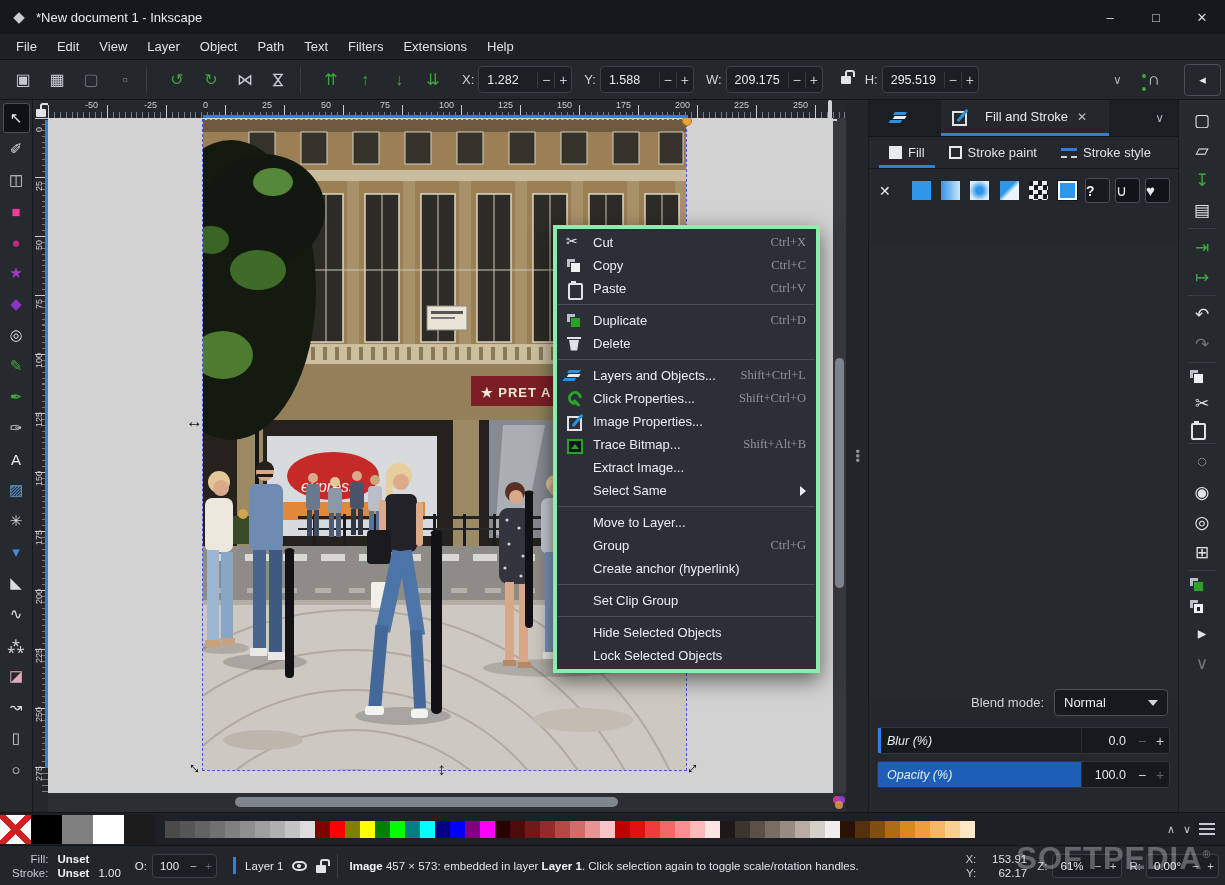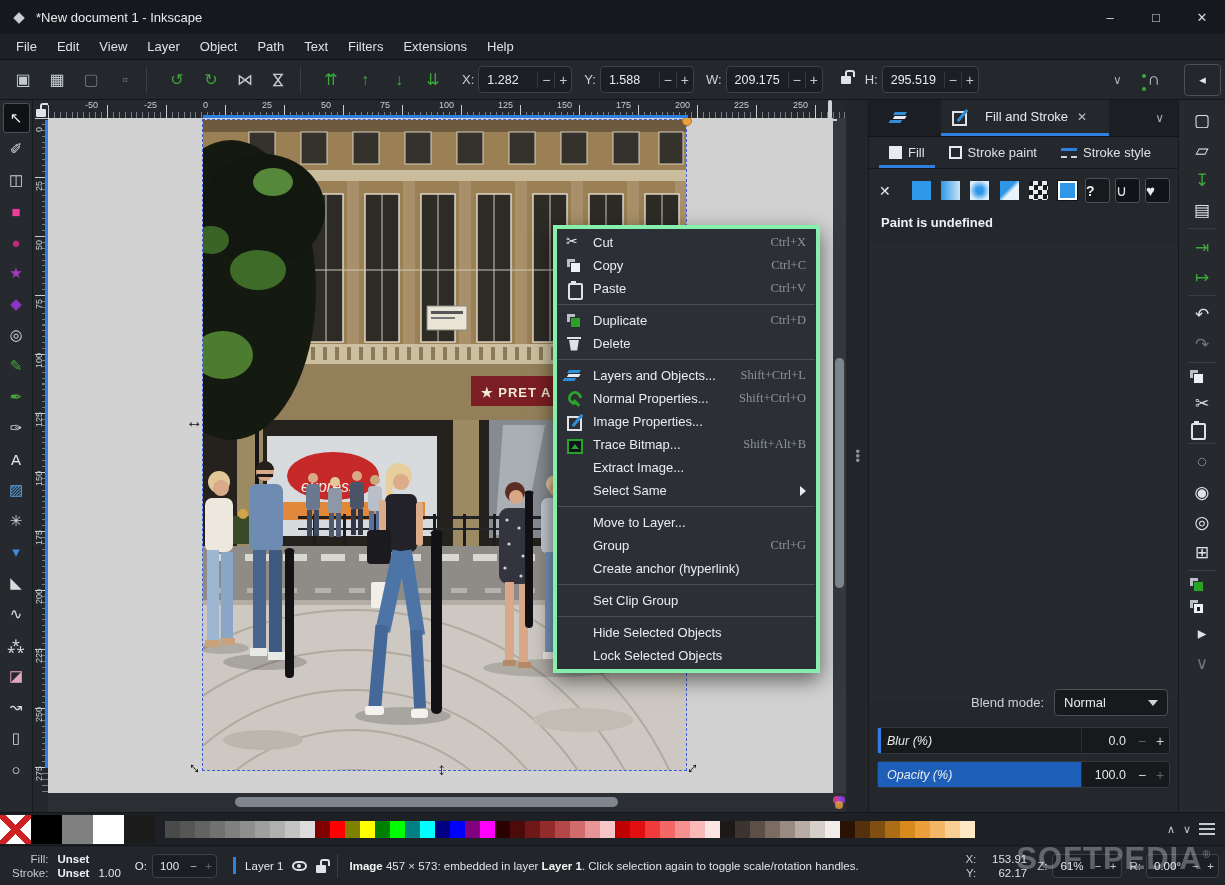--- a/index.html
+++ b/index.html
@@ -760,21 +760,20 @@
         </span>
         <span class="pbtn prule">
           <span>∪</span>
           <span class="chip"></span>
         </span>
         <span class="pbtn prule">
           <span>♥</span>
           <span class="chip"></span>
         </span>
       </div>
-    <div class="paint-status">Paint is undefined</div>
     <div class="panel-body"></div>
     <div class="blend-row">
       <span>Blend mode:</span>
       <span class="select">
           <span>Normal</span>
           <span class="arr"></span>
         </span>
     </div>
     <div class="slider-row blur">
       <span class="slider">
@@ -876,21 +875,21 @@
 
       <div class="mrow">
         <span class="mi-icon ic-layers"></span>
         <span class="mi-label">Layers and Objects...</span>
         <span class="mi-key">Shift+Ctrl+L</span>
 
       </div>
 
       <div class="mrow">
         <span class="mi-icon ic-objprops"></span>
-        <span class="mi-label">Normal Properties...</span>
+        <span class="mi-label">Click Properties...</span>
         <span class="mi-key">Shift+Ctrl+O</span>
 
       </div>
 
       <div class="mrow">
         <span class="mi-icon ic-imgprops"></span>
         <span class="mi-label">Image Properties...</span>
         <span class="mi-key"></span>
 
       </div>

